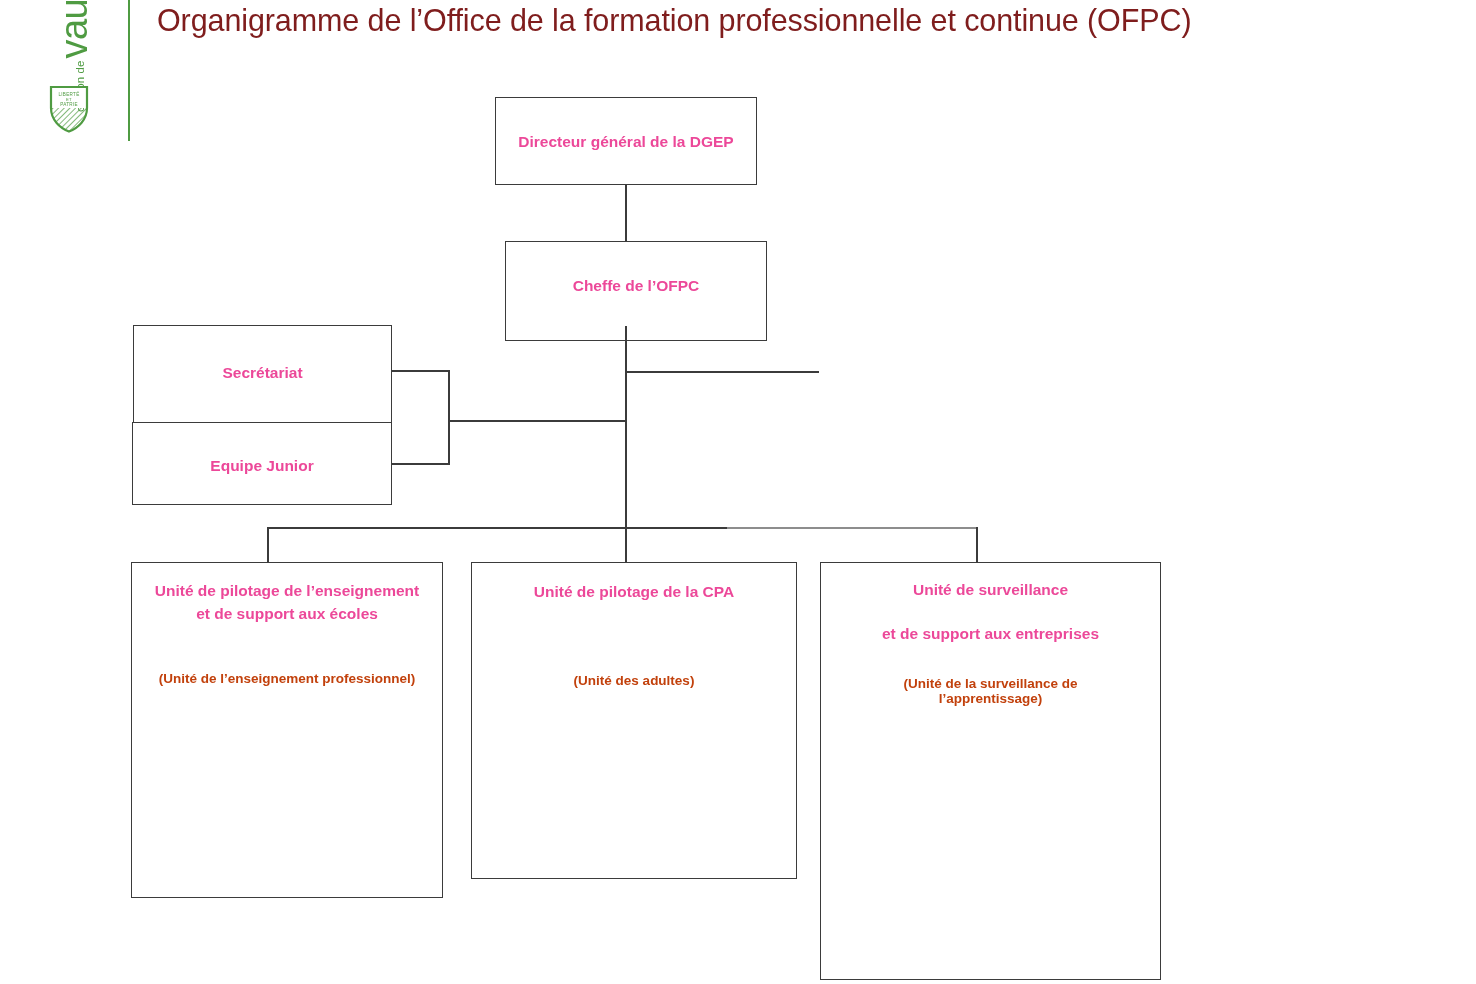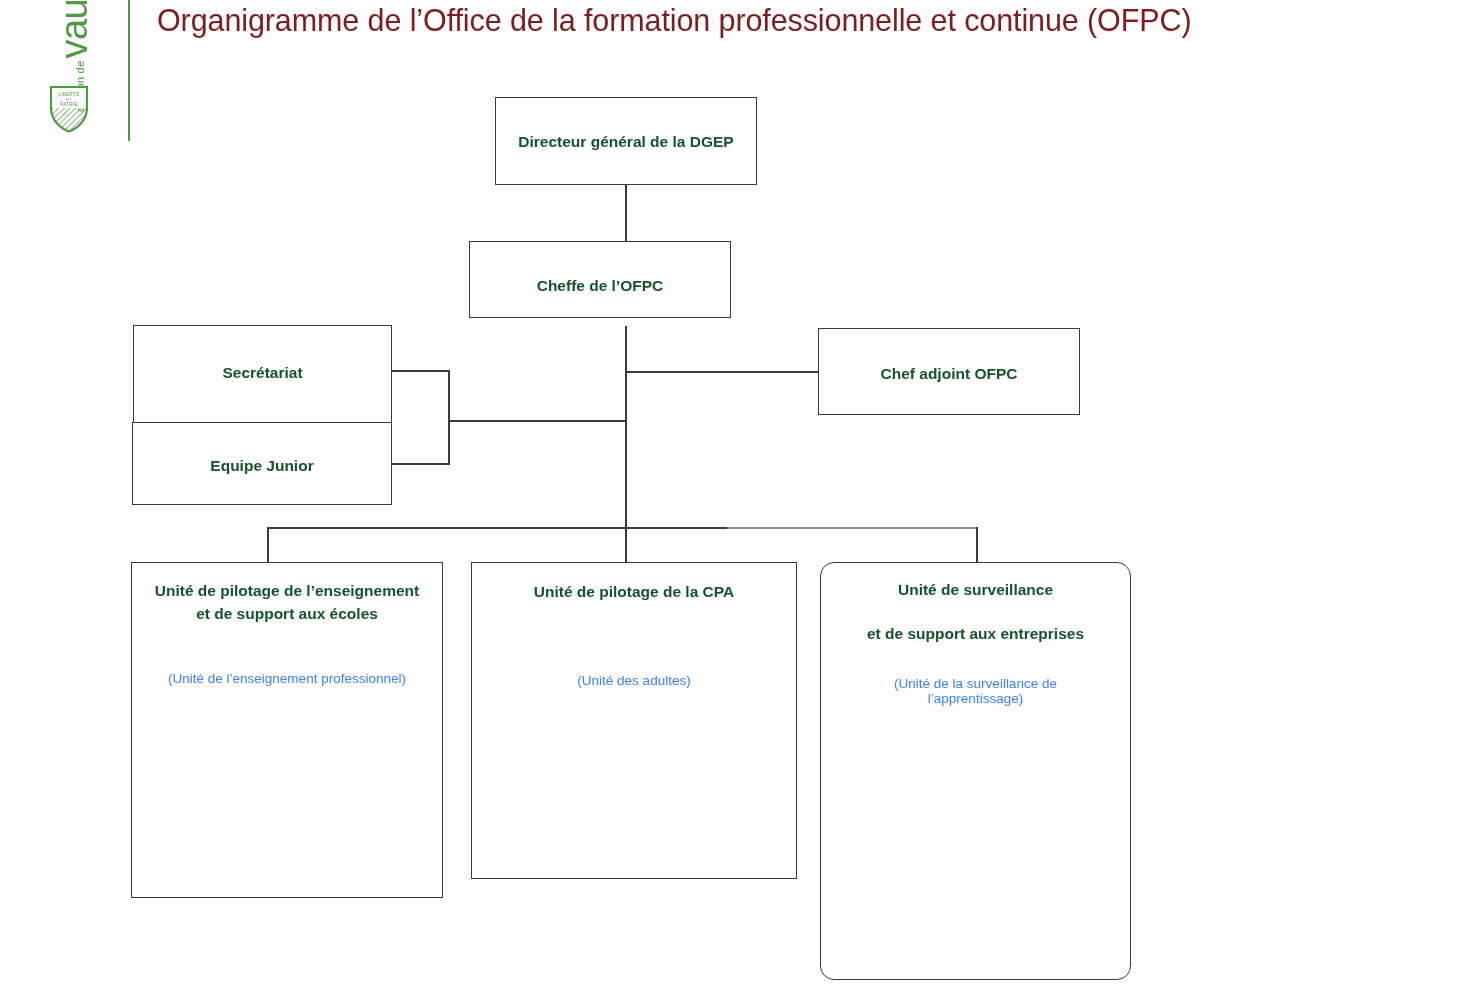--- a/index.html
+++ b/index.html
@@ -88,31 +88,31 @@
     box-sizing: border-box;
   }
   .node .ttl {
     position: absolute;
     left: 6px;
     right: 6px;
     text-align: center;
     font-weight: bold;
     font-size: 15.5px;
     line-height: 1.42;
-    color: #14532d;
+    color: #ec4899;
   }
   .node .sub {
     position: absolute;
     left: 8px;
     right: 8px;
     text-align: center;
     font-size: 13.5px;
     line-height: 1.45;
-    font-weight: 400;
-    color: #3b82f6;
+    font-weight: 700;
+    color: #c2410c;
   }
 
   .line {
     position: absolute;
     background: #3b3b3b;
   }
   .line.v { width: 1.8px; }
   .line.h { height: 1.8px; }
   .line.faint { background: #8d8d8d; }
 </style>
@@ -149,48 +149,45 @@
   </div>
 
   <div id="logo-divider" style="background:#4f9b42"></div>
 
   <div id="page-title">Organigramme de l’Office de la formation professionnelle et continue (OFPC)</div>
 
   <div class="node" style="left:495px; top:97px; width:262px; height:88px;">
     <div class="ttl" style="top:33px;">Directeur général de la DGEP</div>
   </div>
 
-  <div class="node" style="left:469px; top:241px; width:262px; height:77px;">
+  <div class="node" style="left:505px; top:241px; width:262px; height:100px;">
     <div class="ttl" style="top:33px;">Cheffe de l’OFPC</div>
   </div>
 
   <div class="node" style="left:133px; top:325px; width:259px; height:100px;">
     <div class="ttl" style="top:36px;">Secrétariat</div>
   </div>
 
   <div class="node" style="left:132px; top:422px; width:260px; height:83px;">
     <div class="ttl" style="top:32px;">Equipe Junior</div>
   </div>
 
-  <div class="node" style="left:818px; top:328px; width:262px; height:87px;">
-    <div class="ttl" style="top:34px;">Chef adjoint  OFPC</div>
-  </div>
 
   <div class="node" style="left:131px; top:562px; width:312px; height:336px;">
     <div class="ttl" style="top:17px;">Unité de pilotage de l’enseignement</div>
     <div class="ttl" style="top:40px;">et de support aux écoles</div>
     <div class="sub" style="top:106px;">(Unité de l’enseignement professionnel)</div>
   </div>
 
   <div class="node" style="left:471px; top:562px; width:326px; height:317px;">
     <div class="ttl" style="top:18px;">Unité de pilotage de la CPA</div>
     <div class="sub" style="top:108px;">(Unité des adultes)</div>
   </div>
 
-  <div class="node" style="left:820px; top:562px; width:311px; height:418px;border-radius:14px;">
+  <div class="node" style="left:820px; top:562px; width:341px; height:418px;">
     <div class="ttl" style="top:16px;">Unité de surveillance</div>
     <div class="ttl" style="top:60px;">et de support aux entreprises</div>
     <div class="sub" style="top:105px;margin-top:6px;">(Unité de la surveillance de</div>
     <div class="sub" style="top:126px;">l’apprentissage)</div>
   </div>
 
   <div class="line v" style="left:625px; top:185px; height:57px;"></div>
 
   <div class="line v" style="left:625px; top:326px; height:202px;"></div>
 

